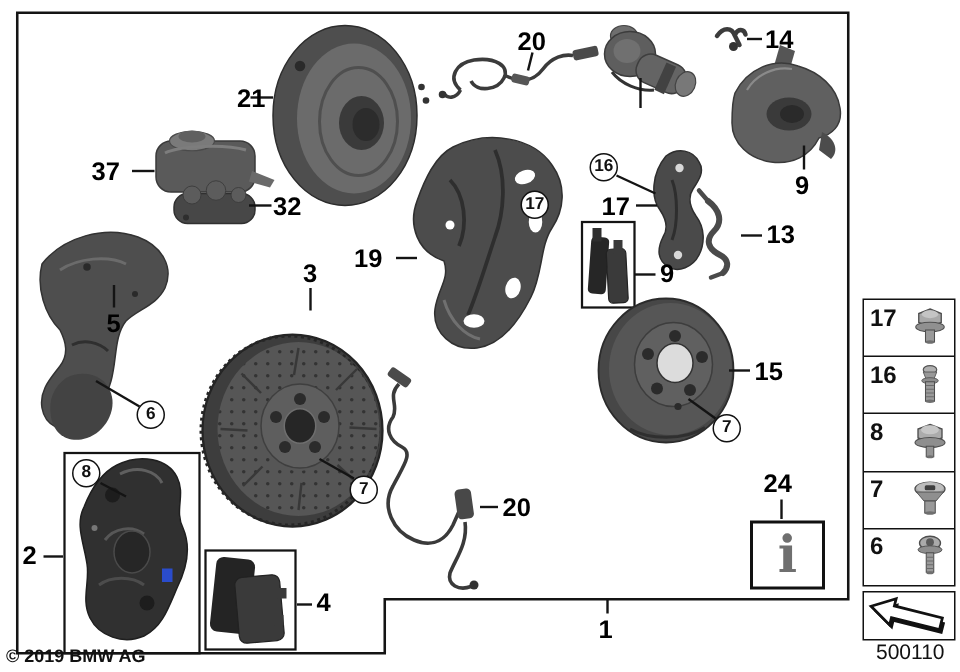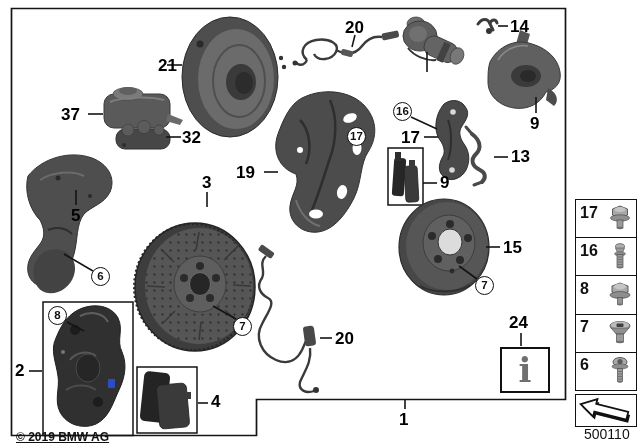--- a/index.html
+++ b/index.html
@@ -35,21 +35,21 @@
   }
   .legrow{flex:1;display:flex;border-bottom:1.6px solid #111;align-items:center;}
   .legrow:last-child{border-bottom:none;}
   .legnum{font:700 16px/1 "Liberation Sans",sans-serif;color:#111;margin:2px 0 14px 4px;}
   .legicon{margin-left:auto;margin-right:3px;}
   #arrowbox{
     position:absolute;left:575px;top:394px;width:62px;height:33px;box-sizing:border-box;
     border:1.6px solid #111;background:#fff;display:flex;align-items:center;justify-content:center;
   }
   #code{position:absolute;left:584px;top:427px;font:400 14px/1 "Liberation Sans",sans-serif;color:#111;}
-  #copyright{position:absolute;left:16px;top:431px;font:700 12px/1 "Liberation Sans",sans-serif;color:#111;text-decoration:underline;}
+  #copyright{position:absolute;left:4px;top:431px;font:700 12px/1 "Liberation Sans",sans-serif;color:#111;}
 </style>
 </head>
 <body>
 
 <div id="canvas">
 
   <svg id="art" width="640" height="448" viewBox="0 0 640 448">
     <defs>
       <pattern id="drill" width="8" height="8" patternUnits="userSpaceOnUse">
         <circle cx="2.5" cy="2.5" r="1.2" fill="#333"></circle>

